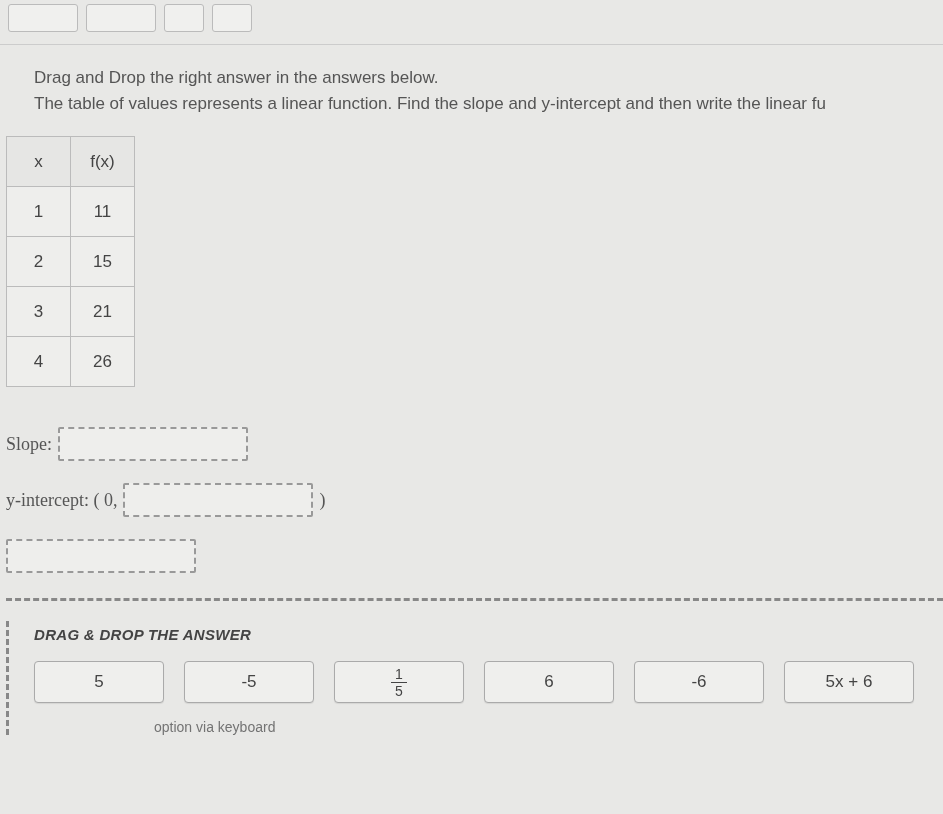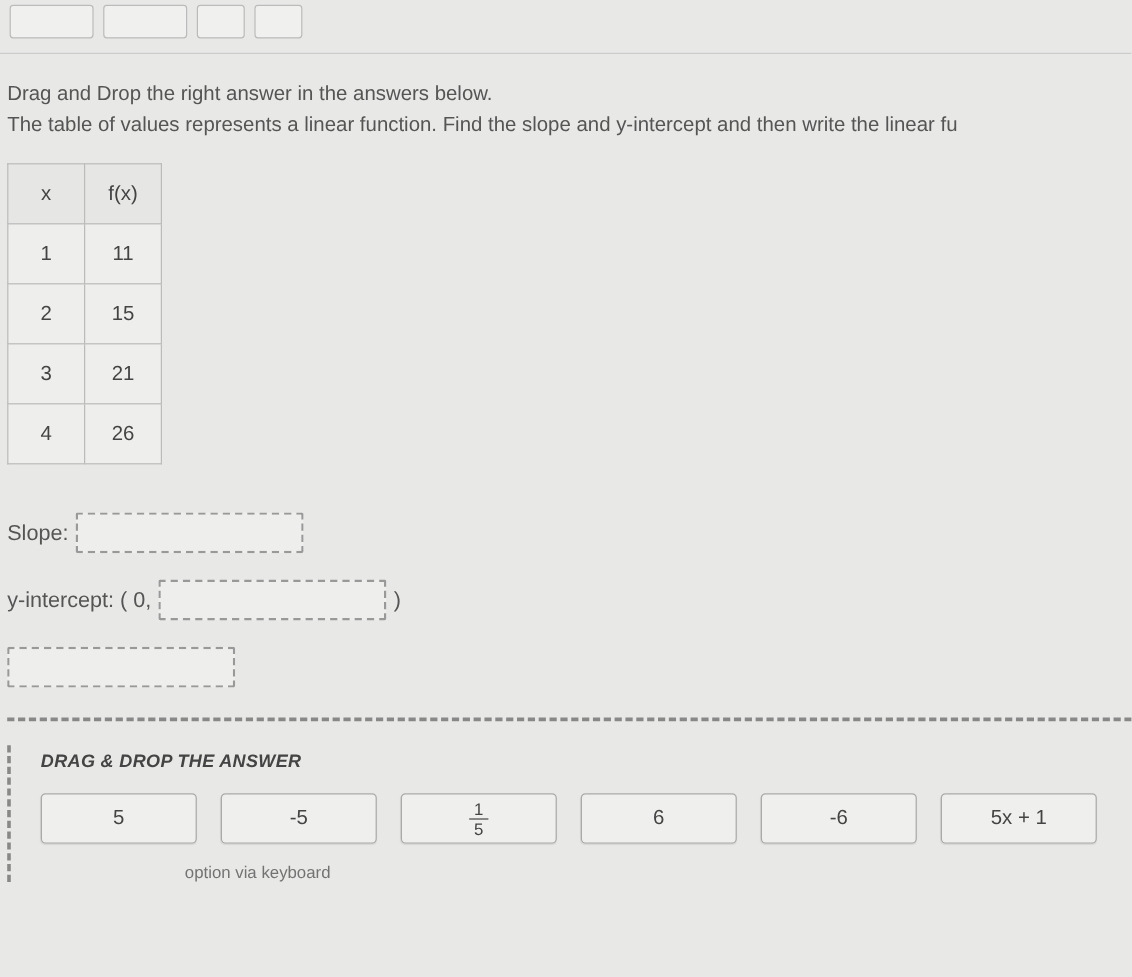--- a/index.html
+++ b/index.html
@@ -29,20 +29,21 @@
     background: #f0f0ee;
   }
   .content {
     padding: 20px 0 0 6px;
   }
   .instructions {
     font-size: 17px;
     color: #555;
     line-height: 1.5;
     margin-bottom: 20px;
+    margin-left: 28px;
   }
   table.values {
     border-collapse: collapse;
     margin-bottom: 40px;
   }
   table.values th, table.values td {
     border: 1px solid #bbb;
     width: 64px;
     height: 50px;
     text-align: center;
@@ -54,20 +55,21 @@
     font-weight: normal;
     background: #e6e6e4;
   }
   .answer-line {
     display: flex;
     align-items: center;
     font-size: 18px;
     color: #555;
     margin-bottom: 22px;
     gap: 6px;
+    font-family: Liberation Serif, serif;
   }
   .drop-zone {
     display: inline-block;
     width: 190px;
     height: 34px;
     border: 2px dashed #999;
     border-radius: 2px;
     background: #eeeeec;
     vertical-align: middle;
   }
@@ -203,21 +205,21 @@
           <span class="den">5</span>
         </span>
       </div>
       <div class="option">
         <span>6</span>
       </div>
       <div class="option">
         <span>-6</span>
       </div>
       <div class="option">
-        <span>5x + 1</span>
+        <span>5x + 6</span>
       </div>
     </div>
 
 
     <div class="footer-text">option via keyboard</div>
   </div>
 
 </div>
 
 </body></html>

